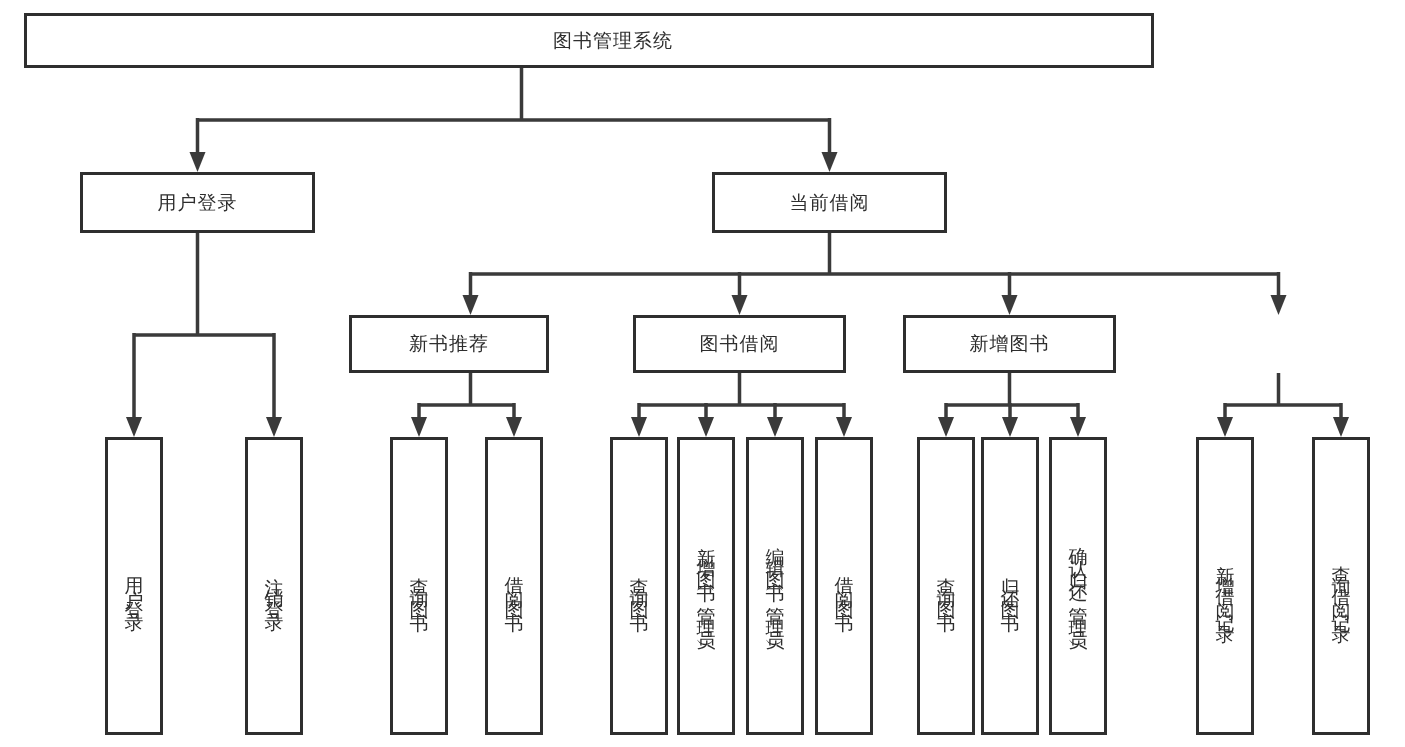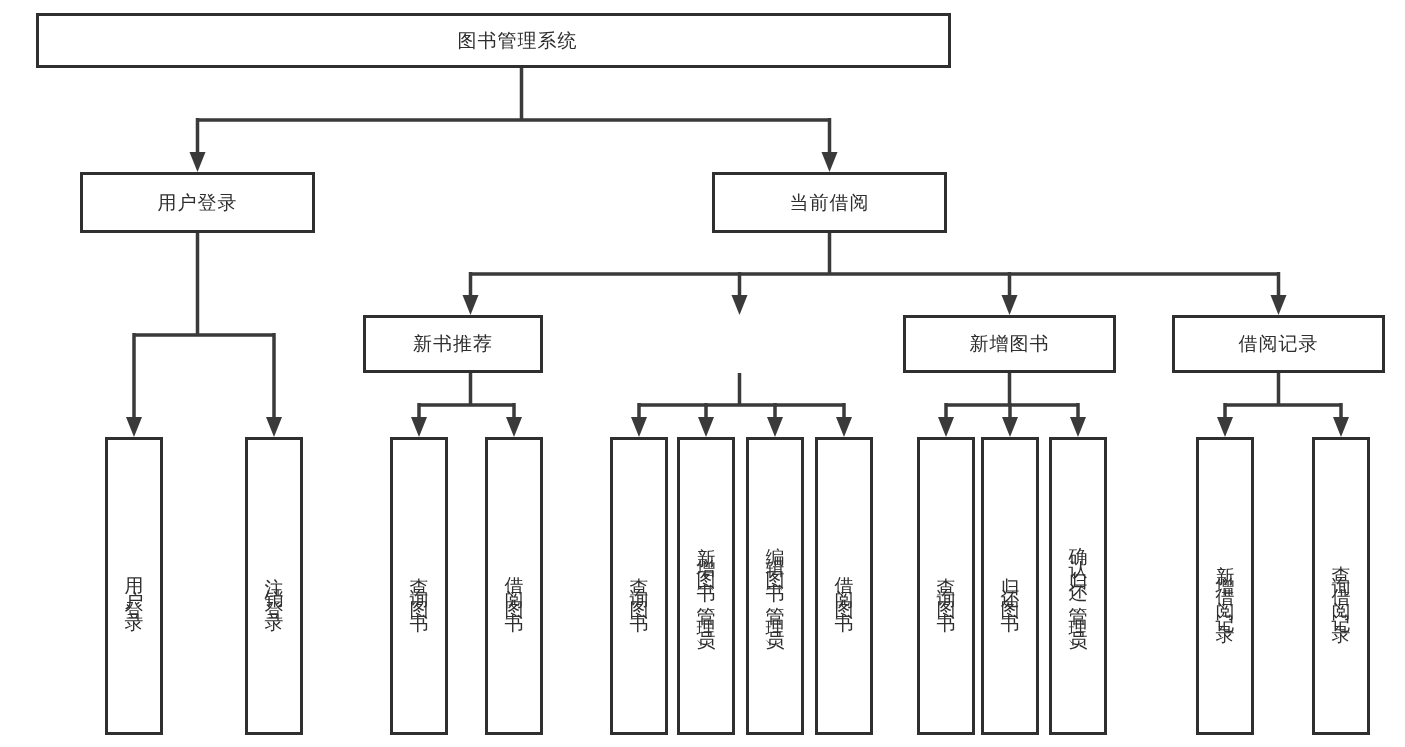--- a/index.html
+++ b/index.html
@@ -87,28 +87,28 @@
       <path d="M767 417 H783 L775 437 Z"></path>
       <path d="M836 417 H852 L844 437 Z"></path>
       <path d="M938 417 H954 L946 437 Z"></path>
       <path d="M1002 417 H1018 L1010 437 Z"></path>
       <path d="M1070 417 H1086 L1078 437 Z"></path>
       <path d="M1217 417 H1233 L1225 437 Z"></path>
       <path d="M1333 417 H1349 L1341 437 Z"></path>
     </g>
   </svg>
 
-  <div class="box hbox" style="left:36px; top:13px; width:915px; height:55px;padding-left:48px;">图书管理系统</div>
+  <div class="box hbox" style="left:24px; top:13px; width:1130px; height:55px;padding-left:48px;">图书管理系统</div>
 
   <div class="box hbox" style="left:80px; top:172px; width:235px; height:61px;">用户登录</div>
   <div class="box hbox" style="left:712px; top:172px; width:235px; height:61px;">当前借阅</div>
 
-  <div class="box hbox" style="left:363px; top:315px; width:180px; height:58px;">新书推荐</div>
+  <div class="box hbox" style="left:349px; top:315px; width:200px; height:58px;">新书推荐</div>
+  <div class="box hbox" style="left:633px; top:315px; width:213px; height:58px;">图书借阅</div>
   <div class="box hbox" style="left:903px; top:315px; width:213px; height:58px;">新增图书</div>
-  <div class="box hbox" style="left:1172px; top:315px; width:213px; height:58px;">借阅记录</div>
 
   <div class="box vbox" style="left:105px;">用户登录</div>
   <div class="box vbox" style="left:245px;">注销登录</div>
 
   <div class="box vbox" style="left:390px;">查询图书</div>
   <div class="box vbox" style="left:485px;">借阅图书</div>
 
   <div class="box vbox" style="left:610px;">查询图书</div>
   <div class="box vbox" style="left:677px;">新增图书（管理员）</div>
   <div class="box vbox" style="left:746px;">编辑图书（管理员）</div>

